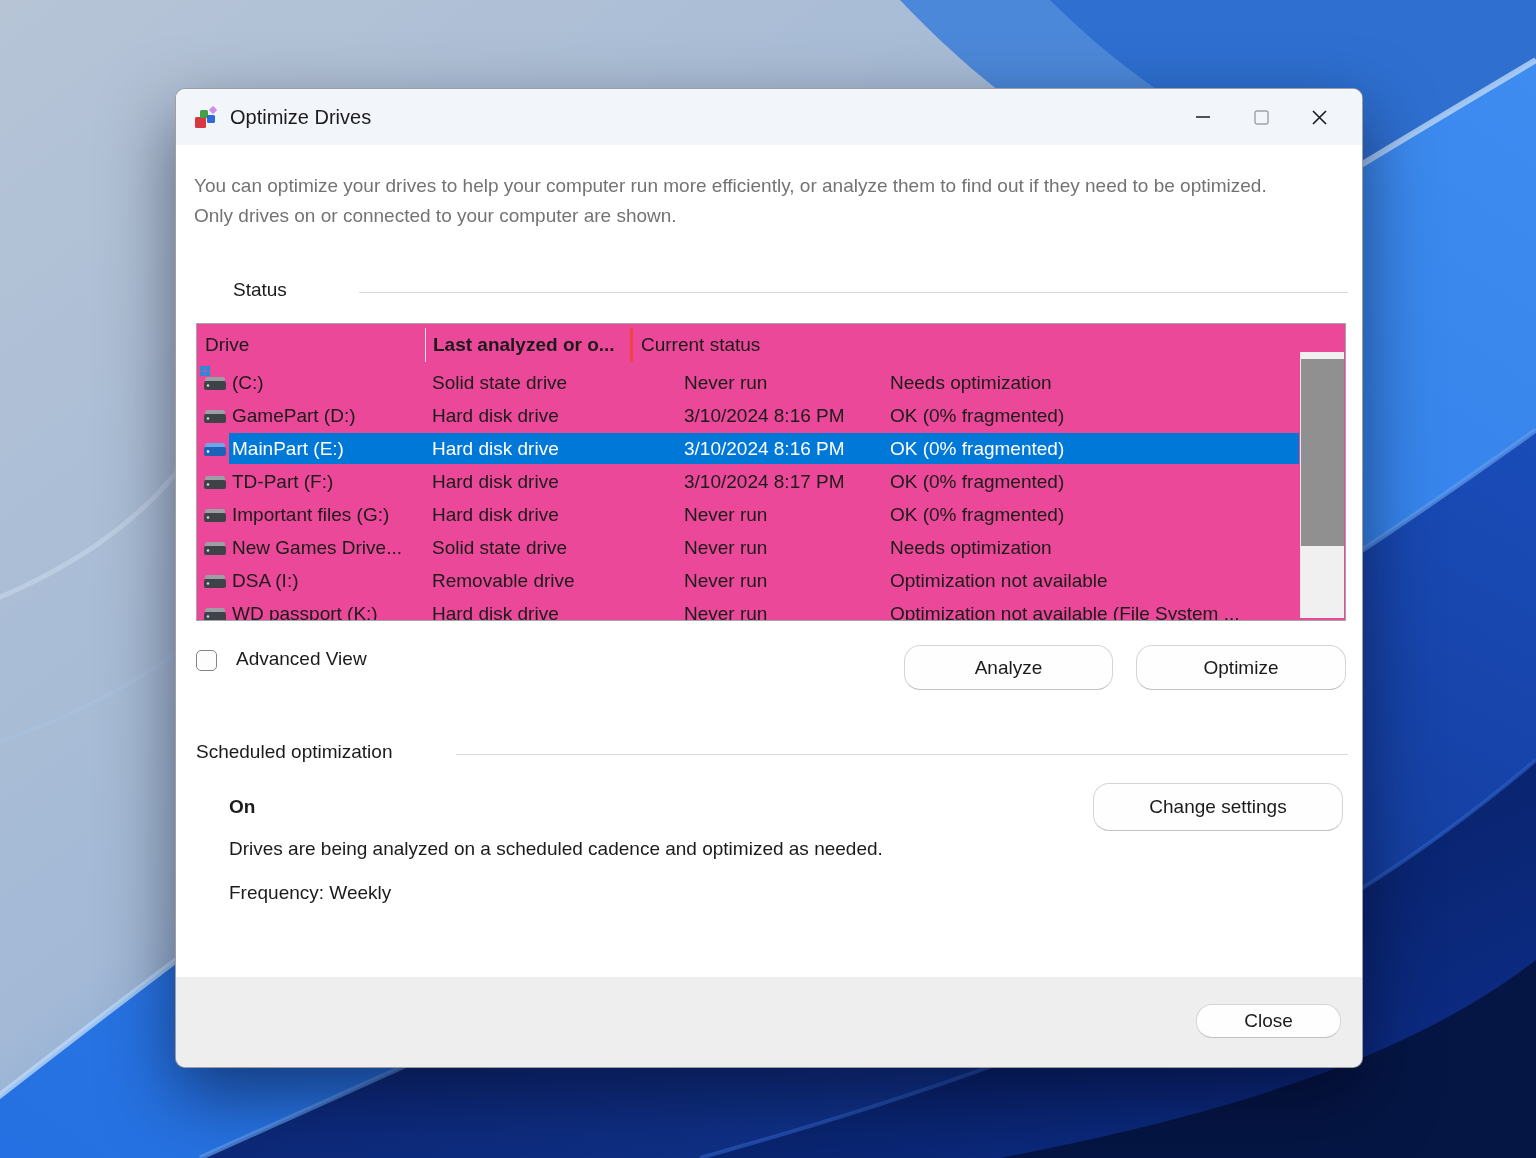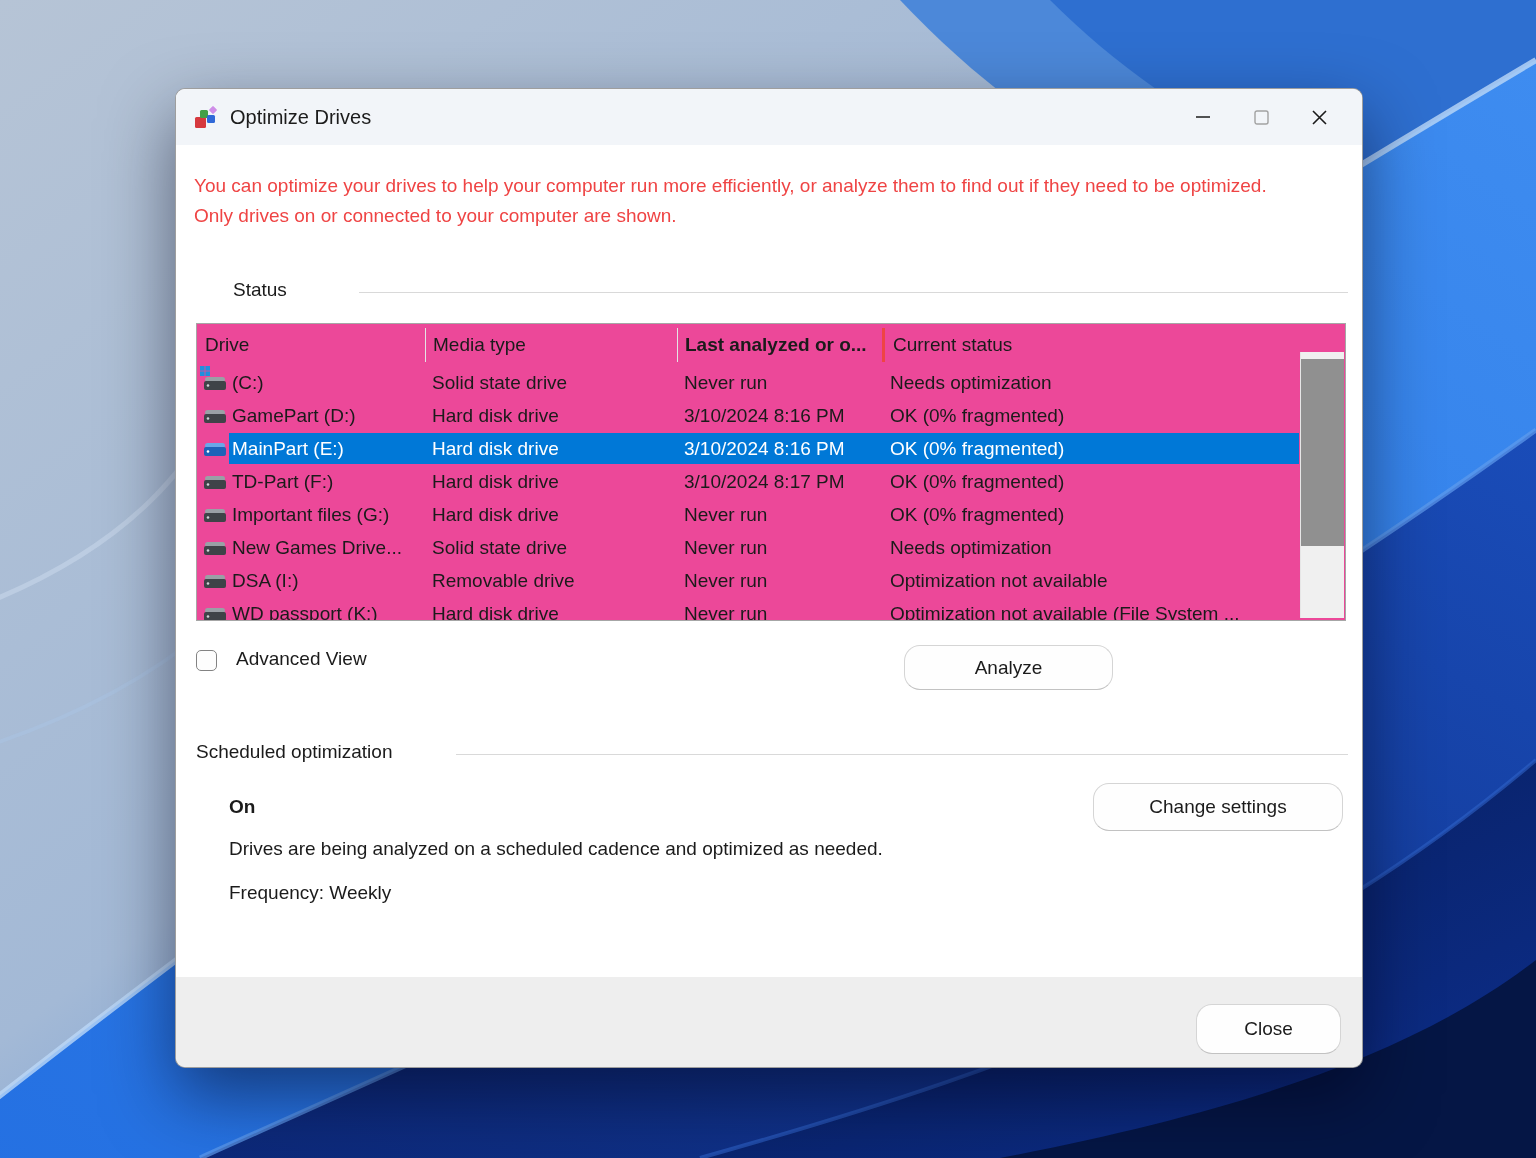--- a/index.html
+++ b/index.html
@@ -21,21 +21,21 @@
     background:#f2f5f9; display:flex; align-items:center; padding-left:17px;
   }
   .app-icon { width:26px; height:26px; margin-right:11px; flex:0 0 auto; }
   .title { font-size:20px; color:#1c1c1c; }
   .winctrls { position:absolute; right:14px; top:0; height:56px; display:flex; }
   .wbtn { width:58px; height:56px; display:flex; align-items:center; justify-content:center; }
 
   
   .desc {
     position:absolute; left:18px; top:82px; width:1075px;
-    font-size:19px; line-height:30px; color:#ef4444;
+    font-size:19px; line-height:30px; color:#737373;
   }
   .sec-label { position:absolute; font-size:19px; color:#1b1b1b; }
   .divider { position:absolute; height:1px; background:#d9d9d9; }
 
   
   .table {
     position:absolute; left:20px; top:234px; width:1150px; height:298px;
     border:1px solid #a6a6a6; background:#ec4899; overflow:hidden;
   }
   .thead { display:flex; height:42px; align-items:center; font-size:19px; color:#1b1b1b; }
@@ -70,21 +70,21 @@
   .cb-label { position:absolute; left:60px; top:559px; font-size:19px; color:#1b1b1b; }
 
   .btn {
     position:absolute; background:#fefefe; border:1px solid #d5d5d5; border-bottom-color:#c2c2c2;
     border-radius:16px; font-size:19px; color:#1b1b1b; font-family:inherit;
     display:flex; align-items:center; justify-content:center;
   }
   .btn-analyze  { left:728px; top:556px; width:209px; height:45px; }
   .btn-optimize { left:960px; top:556px; width:210px; height:45px; }
   .btn-change   { left:917px; top:694px; width:250px; height:48px; }
-  .btn-close    { left:1020px; top:915px; width:145px; height:50px; }
+  .btn-close    { left:1020px; top:915px; width:145px; height:34px; }
 
   .sched-on   { position:absolute; left:53px; top:707px; font-size:19px; font-weight:bold; color:#1b1b1b; }
   .sched-desc { position:absolute; left:53px; top:749px; font-size:19px; color:#1b1b1b; }
   .sched-freq { position:absolute; left:53px; top:793px; font-size:19px; color:#1b1b1b; }
 
   .footer {
     position:absolute; left:0; right:0; bottom:0; height:90px;
     background:#eeeeee; border-radius:0 0 9px 9px;
   }
 
@@ -163,21 +163,20 @@
     </div>
 
     <div class="desc">You can optimize your drives to help your computer run more efficiently, or analyze them to find out if they need to be optimized. Only drives on or connected to your computer are shown.</div>
 
     <div class="sec-label" style="left:20px; top:190px;margin-left:37px;">Status</div>
     <div class="divider" style="left:183px; top:203px; width:989px;"></div>
 
     <div class="table">
       <div class="thead">
         <div class="th th1">Drive</div>
-        <div class="th th2">Media type</div>
         <div class="th th3">Last analyzed or o...</div>
         <div class="th th4">Current status</div>
       </div>
 
       <div class="tbody">
 
         <div class="trow">
           <span class="icell">
             <svg class="dicon" viewBox="0 0 22 17">
                 <rect x="1" y="3" width="20" height="5" rx="2.5" fill="#9aa0a6"></rect>
@@ -314,20 +313,21 @@
       </div>
 
       <div class="vscroll">
         <div class="vthumb"></div>
       </div>
     </div>
 
     <div class="checkbox"></div>
     <div class="cb-label">Advanced View</div>
     <div class="btn btn-analyze">Analyze</div>
+    <div class="btn btn-optimize">Optimize</div>
 
     <div class="sec-label" style="left:20px; top:652px;">Scheduled optimization</div>
     <div class="divider" style="left:280px; top:665px; width:892px;"></div>
 
     <div class="sched-on">On</div>
     <div class="btn btn-change">Change settings</div>
     <div class="sched-desc">Drives are being analyzed on a scheduled cadence and optimized as needed.</div>
     <div class="sched-freq">Frequency: Weekly</div>
 
     <div class="footer"></div>

